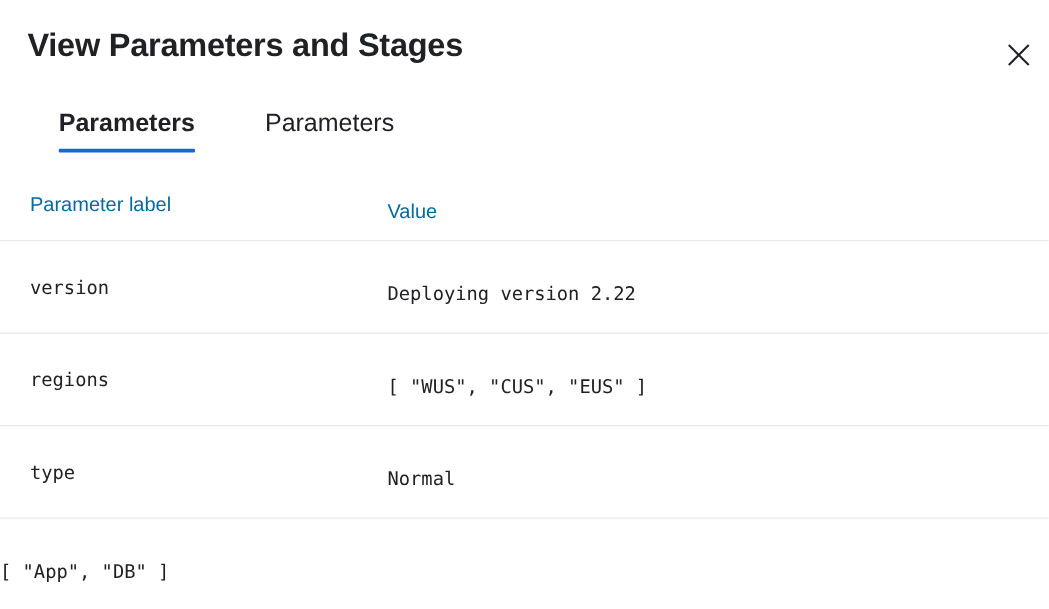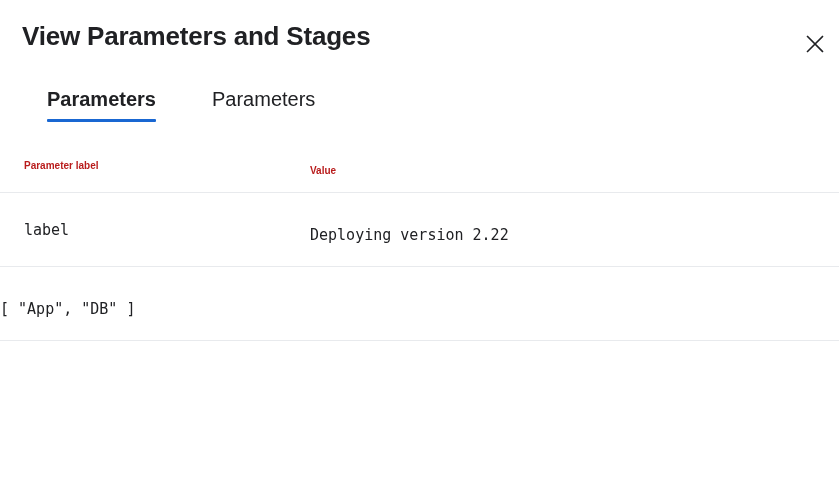--- a/index.html
+++ b/index.html
@@ -103,23 +103,23 @@
     overflow: hidden;
   }
   .table-head {
     display: flex;
     align-items: center;
     height: 55px;
     border-bottom: 1px solid #e8eaed;
     box-sizing: border-box;
   }
   .th {
-    font-size: 10px;
-    color: #b91c1c;
-    font-weight: bold;
+    font-size: 16px;
+    color: #0369a1;
+    font-weight: normal;
     white-space: nowrap;
   }
   .col-label {
     width: 310px;
     padding-left: 24px;
     box-sizing: border-box;
   }
   .col-value {
     flex: 1;
     box-sizing: border-box;
@@ -167,24 +167,32 @@
   </div>
 
   <div class="param-table">
 
     <div class="table-head">
       <div class="th col-label">Parameter label</div>
       <div class="th col-value">Value</div>
     </div>
 
     <div class="table-row">
-      <div class="cell col-label">label</div>
+      <div class="cell col-label">version</div>
       <div class="cell col-value">Deploying version 2.22</div>
     </div>
 
+    <div class="table-row">
+      <div class="cell col-label">regions</div>
+      <div class="cell col-value">[ "WUS", "CUS", "EUS" ]</div>
+    </div>
 
+    <div class="table-row">
+      <div class="cell col-label">type</div>
+      <div class="cell col-value">Normal</div>
+    </div>
 
     <div class="table-row">
       <div class="cell col-value">[ "App", "DB" ]</div>
     </div>
 
   </div>
 </div>
 
 </body></html>

